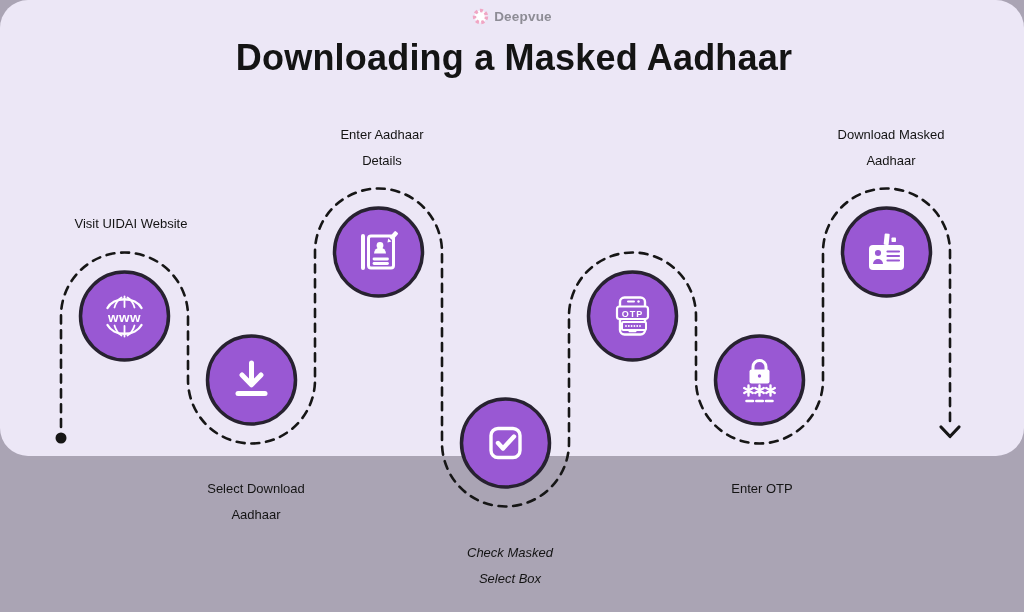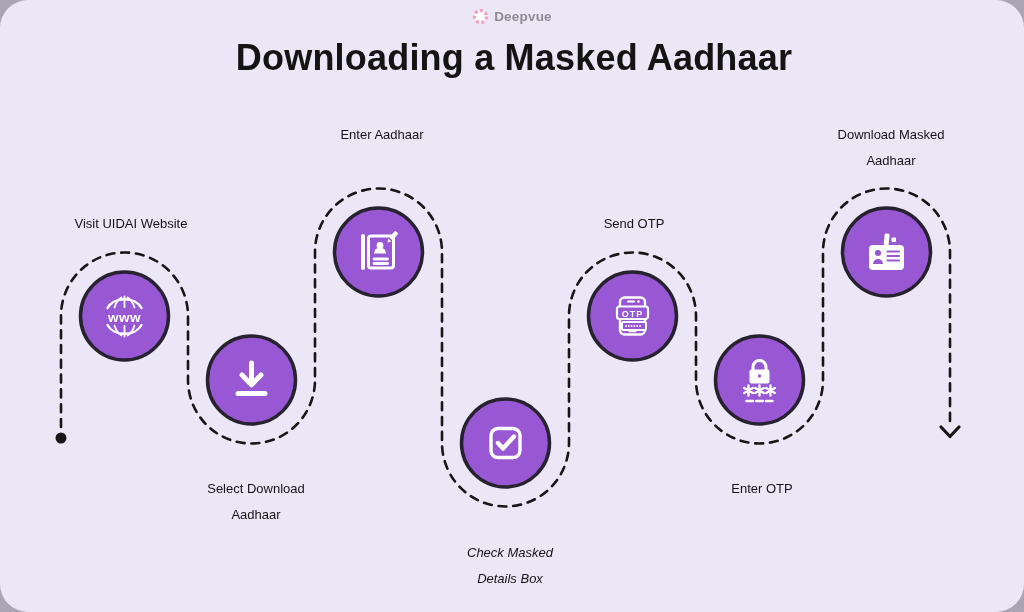--- a/index.html
+++ b/index.html
@@ -1,21 +1,21 @@
 <!DOCTYPE html>
 <html style="--bg-outer: #aaa4b4; --bg-card: #ece7f6; --circle-fill: #9958d3; --circle-border: #272230; --path-color: #161616; --text-color: #141414; --logo-pink: #f0a6c4; --logo-text: #8d8c95;"><head>
 <meta charset="utf-8">
 <style>
   html,body { margin:0; padding:0; }
   body {
     width:1024px; height:612px; overflow:hidden;
     background: var(--bg-outer, #aaa4b4);
     font-family: "Liberation Sans", "DejaVu Sans", sans-serif;
   }
-  .stage { position:relative; width:1024px; height:612px; }
+  .stage { position:relative; width:1024px; height:456px; }
   .card {
     position:absolute; inset:0;
     background: var(--bg-card, #ece7f6);
     border-radius:28px;
   }
   .logo {
     position:absolute; top:8px; left:0; width:100%;
     display:flex; justify-content:center; align-items:center; gap:5px;
   }
   .logo-text {
@@ -194,28 +194,25 @@
   <div class="step-label" style="left:131px; top:211px;">
     <div>Visit UIDAI Website</div>
     <div></div>
   </div>
   <div class="step-label" style="left:256px; top:476px;">
     <div>Select Download</div>
     <div>Aadhaar</div>
   </div>
   <div class="step-label" style="left:382px; top:122px;">
     <div>Enter Aadhaar</div>
+    <div>Details</div>
   </div>
   <div class="step-label" style="left:510px; top:540px;font-style:italic;">
     <div>Check Masked</div>
-    <div>Details Box</div>
-  </div>
-  <div class="step-label" style="left:634px; top:211px;">
-    <div>Send OTP</div>
-    <div></div>
+    <div>Select Box</div>
   </div>
   <div class="step-label" style="left:762px; top:476px;text-align:center;">
     <div>Enter OTP</div>
     <div></div>
   </div>
   <div class="step-label" style="left:891px; top:122px;">
     <div>Download Masked</div>
     <div>Aadhaar</div>
   </div>
 </div>

